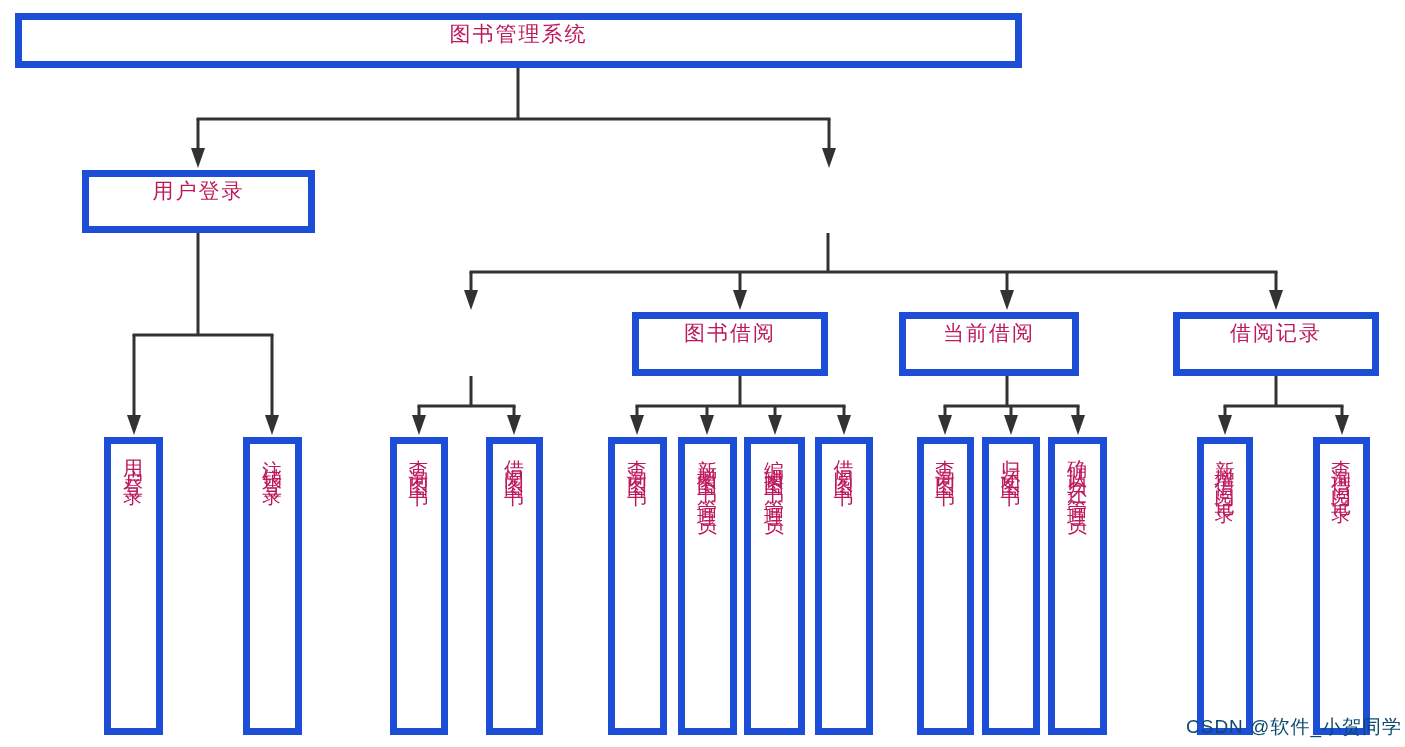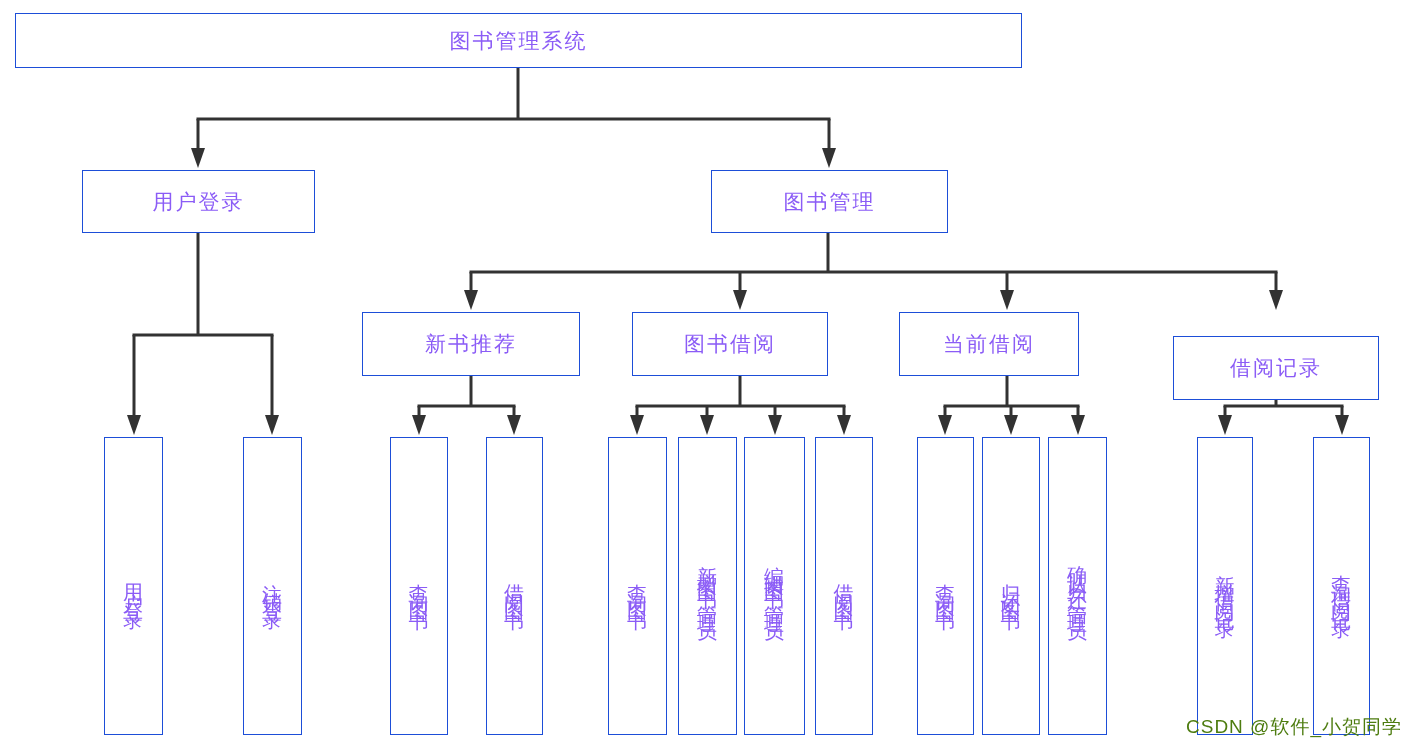--- a/index.html
+++ b/index.html
@@ -18,26 +18,25 @@
   .connectors {
     position: absolute;
     left: 0;
     top: 0;
     width: 1405px;
     height: 747px;
   }
   .node {
     position: absolute;
     box-sizing: border-box;
-    border: 1px solid #1d4ed8;
+    border: 7px solid #1d4ed8;
     background: #ffffff;
     display: flex;
-    align-items: center;
     justify-content: center;
-    color: #8b5cf6;
+    color: #be185d;
   }
   .h-node {
     font-size: 21px;
     letter-spacing: 2px;
     white-space: nowrap;
   }
   .v-node span {
     writing-mode: vertical-rl;
     text-orientation: mixed;
     font-size: 20px;
@@ -47,21 +46,21 @@
   }
   .v-node.long span {
     letter-spacing: 8px;
   }
   .watermark {
     position: absolute;
     left: 1186px;
     top: 714px;
     font-size: 19px;
     letter-spacing: 1px;
-    color: #4d7c0f;
+    color: #0c4a6e;
     white-space: nowrap;
   }
 </style>
 </head>
 <body>
 
 <div class="stage">
 
   <svg class="connectors" width="1405" height="747" viewBox="0 0 1405 747" fill="none" xmlns="http://www.w3.org/2000/svg">
     <g stroke="#323232" stroke-width="3">
@@ -129,34 +128,28 @@
     </g>
   </svg>
 
   <div class="node h-node" style="left:15px; top:13px; width:1007px; height:55px;">
     <span>图书管理系统</span>
   </div>
 
   <div class="node h-node" style="left:82px; top:170px; width:233px; height:63px;">
     <span>用户登录</span>
   </div>
-  <div class="node h-node" style="left:711px; top:170px; width:237px; height:63px;">
-    <span>图书管理</span>
-  </div>
 
-  <div class="node h-node" style="left:362px; top:312px; width:218px; height:64px;">
-    <span>新书推荐</span>
-  </div>
   <div class="node h-node" style="left:632px; top:312px; width:196px; height:64px;">
     <span>图书借阅</span>
   </div>
   <div class="node h-node" style="left:899px; top:312px; width:180px; height:64px;">
     <span>当前借阅</span>
   </div>
-  <div class="node h-node" style="left:1173px; top:312px; width:206px; height:64px;margin-top:24px;">
+  <div class="node h-node" style="left:1173px; top:312px; width:206px; height:64px;">
     <span>借阅记录</span>
   </div>
 
   <div class="node v-node" style="left:104px; top:437px; width:59px; height:298px;">
     <span>用户登录</span>
   </div>
   <div class="node v-node" style="left:243px; top:437px; width:59px; height:298px;">
     <span>注销登录</span>
   </div>
 

